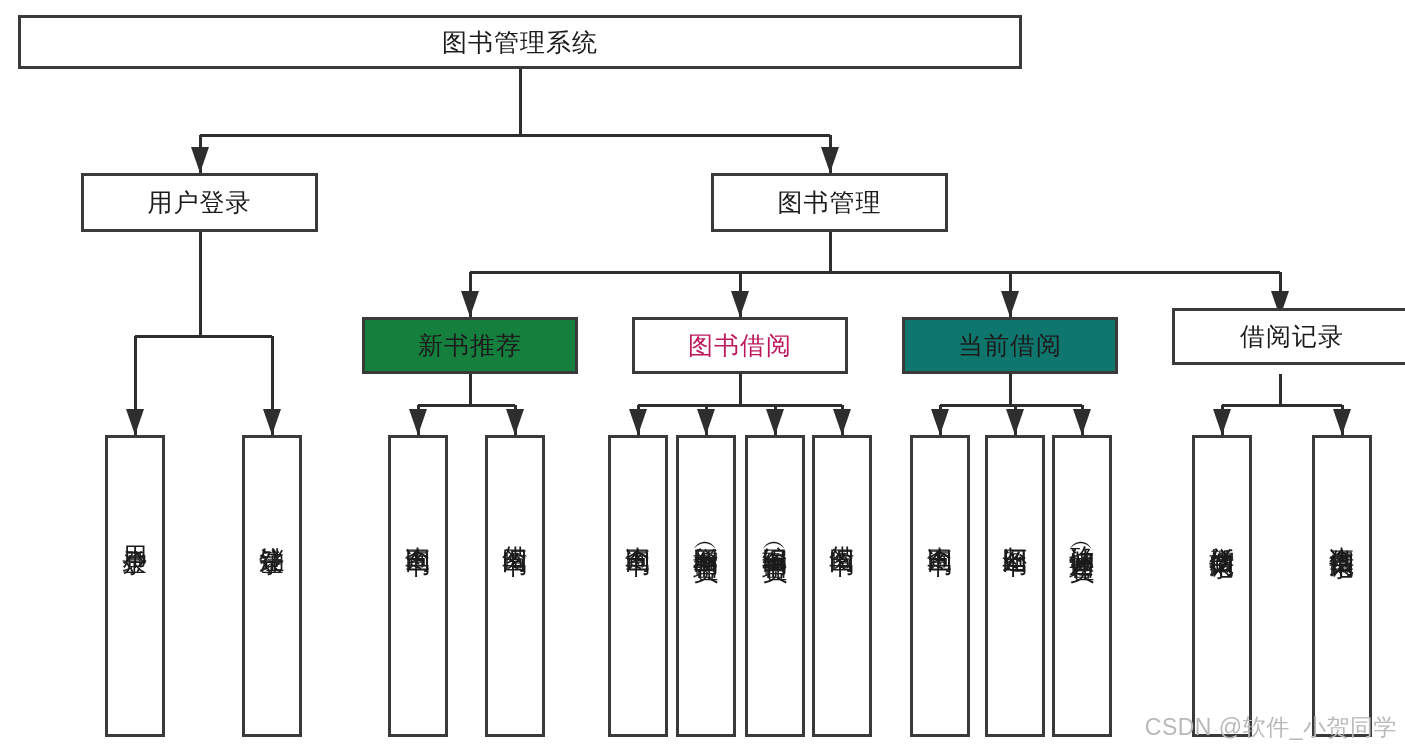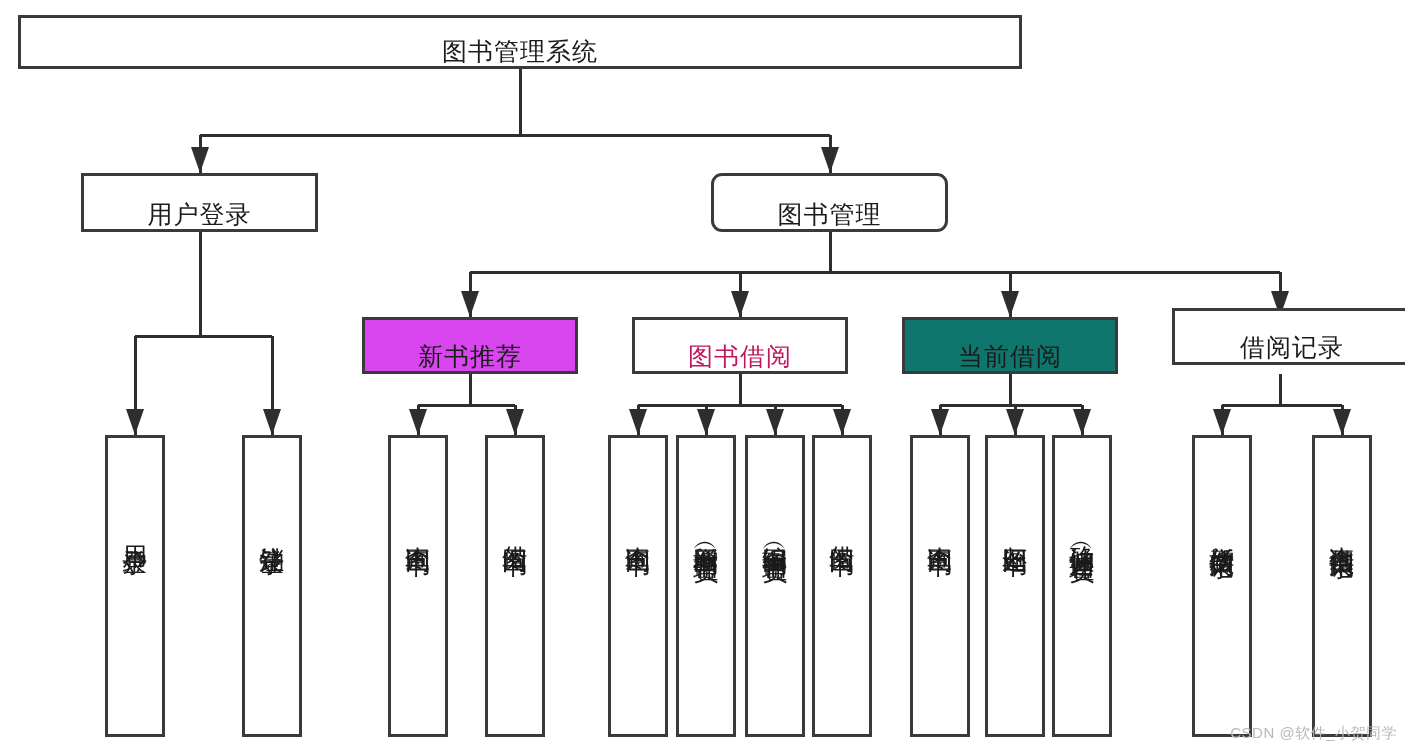--- a/index.html
+++ b/index.html
@@ -25,21 +25,21 @@
     width: 1405px;
     height: 747px;
     pointer-events: none;
   }
   .node {
     position: absolute;
     box-sizing: border-box;
     border: 3px solid #3a3a3a;
     background: #ffffff;
     display: flex;
-    align-items: flex-end;
+    align-items: center;
     justify-content: center;
     color: #1b1b1b;
   }
   .node.horizontal .node-label {
     font-size: 25px;
     line-height: 1.15;
     letter-spacing: 1px;
     white-space: nowrap;
   }
   .node.vertical {
@@ -57,21 +57,21 @@
     white-space: nowrap;
   }
   .node-label {
     display: block;
     user-select: none;
   }
   #watermark {
     position: absolute;
     right: 8px;
     bottom: 4px;
-    font-size: 15px;
+    font-size: 23px;
     color: #b9b9b9;
     letter-spacing: 0.5px;
     white-space: nowrap;
     pointer-events: none;
   }
 </style>
 </head>
 <body>
 
 <div id="diagram-root">
@@ -129,24 +129,24 @@
       <line x1="1342" y1="405" x2="1342" y2="435" stroke="#2e2e2e" stroke-width="3" shape-rendering="crispEdges"></line>
       <polygon points="1333,409 1351,409 1342,435" fill="#2e2e2e"></polygon>
     </svg>
   <div id="nodes-layer">
       <div class="node horizontal" style="left: 18px; top: 15px; width: 1004px; height: 54px; border-color: rgb(58, 58, 58); background: rgb(255, 255, 255); color: rgb(27, 27, 27);">
         <span class="node-label">图书管理系统</span>
       </div>
       <div class="node horizontal" style="left: 81px; top: 173px; width: 237px; height: 59px; border-color: rgb(58, 58, 58); background: rgb(255, 255, 255); color: rgb(27, 27, 27);">
         <span class="node-label">用户登录</span>
       </div>
-      <div class="node horizontal" style="left: 711px; top: 173px; width: 237px; height: 59px; border-color: rgb(58, 58, 58); background: rgb(255, 255, 255); color: rgb(27, 27, 27); border-radius: 11px;">
+      <div class="node horizontal" style="left: 711px; top: 173px; width: 237px; height: 59px; border-color: rgb(58, 58, 58); background: rgb(255, 255, 255); color: rgb(27, 27, 27);">
         <span class="node-label">图书管理</span>
       </div>
-      <div class="node horizontal" style="left: 362px; top: 317px; width: 216px; height: 57px; border-color: rgb(58, 58, 58); background: #d946ef; color: rgb(27, 27, 27);">
+      <div class="node horizontal" style="left: 362px; top: 317px; width: 216px; height: 57px; border-color: rgb(58, 58, 58); background: #15803d; color: rgb(27, 27, 27);">
         <span class="node-label">新书推荐</span>
       </div>
       <div class="node horizontal" style="left: 632px; top: 317px; width: 216px; height: 57px; border-color: rgb(58, 58, 58); background: rgb(255, 255, 255); color: #be185d;">
         <span class="node-label">图书借阅</span>
       </div>
       <div class="node horizontal" style="left: 902px; top: 317px; width: 216px; height: 57px; border-color: rgb(58, 58, 58); background: #0f766e; color: rgb(27, 27, 27);">
         <span class="node-label">当前借阅</span>
       </div>
       <div class="node horizontal" style="left: 1172px; top: 308px; width: 240px; height: 57px; border-color: rgb(58, 58, 58); background: rgb(255, 255, 255); color: rgb(27, 27, 27);">
         <span class="node-label">借阅记录</span>

